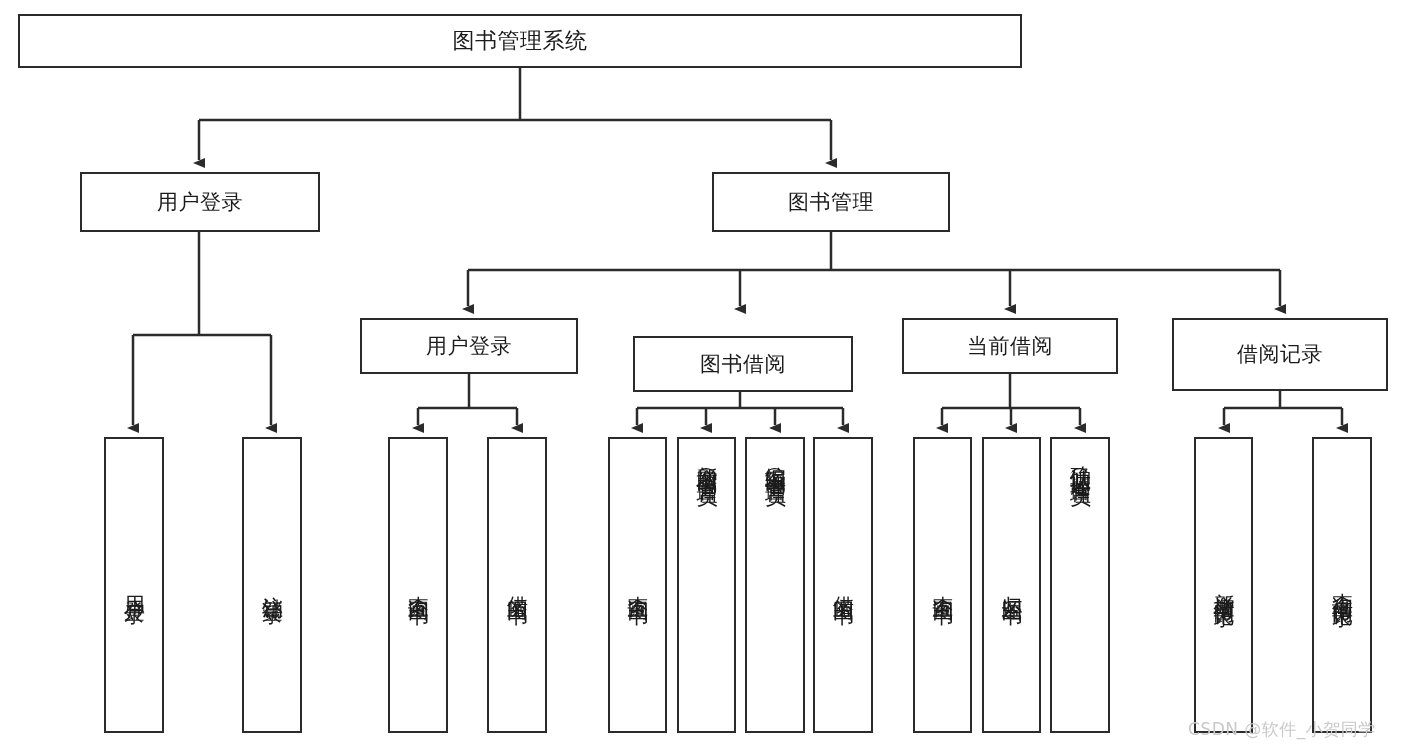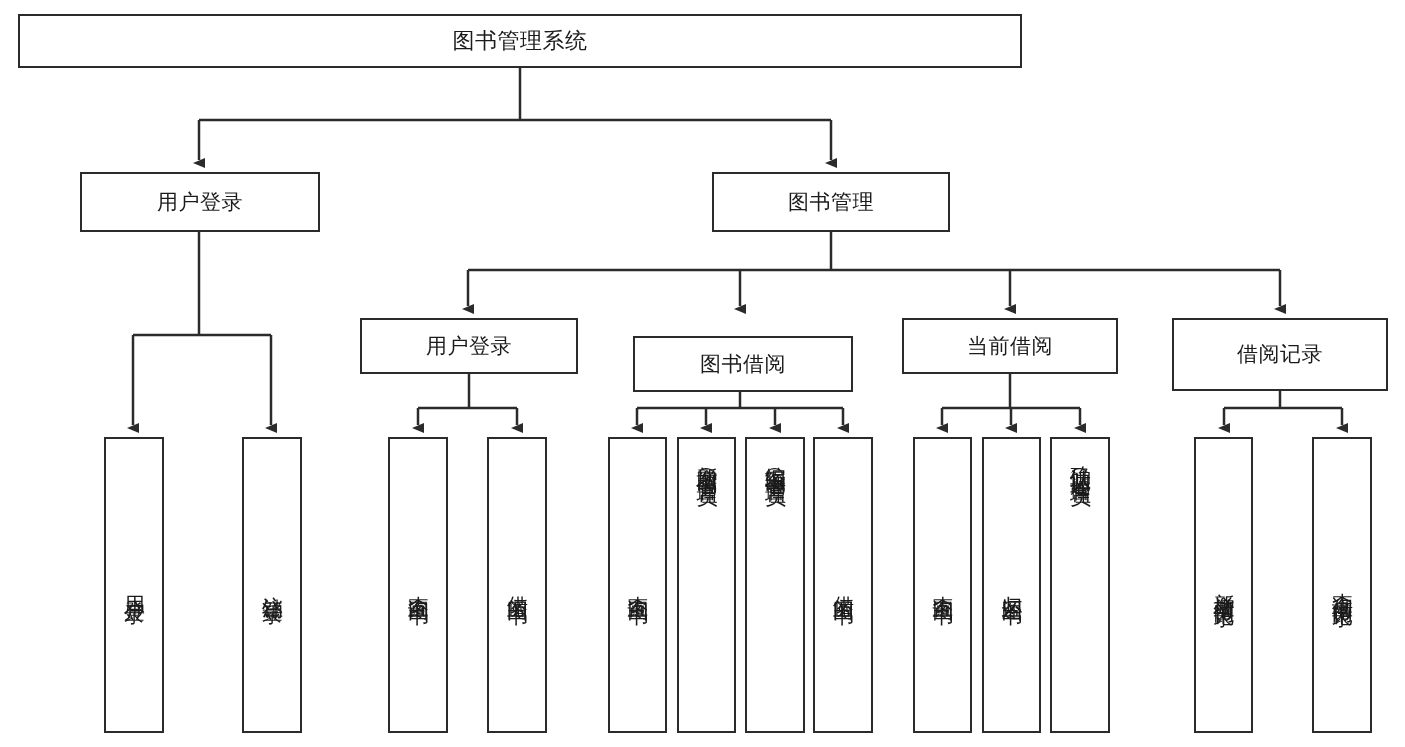--- a/index.html
+++ b/index.html
@@ -175,14 +175,15 @@
         <span class="node-label">确认归还（管理员）</span>
       </div>
       <div class="node vertical centered" style="left: 1194px; top: 437px; width: 59px; height: 296px;">
         <span class="node-label">新增借阅记录</span>
       </div>
       <div class="node vertical centered" style="left: 1312px; top: 437px; width: 60px; height: 296px;">
         <span class="node-label">查询借阅记录</span>
       </div>
     </div>
 
+  <div class="watermark" style="left: 1188px; top: 718px;">CSDN @软件_小贺同学</div>
 
 </div>
 
 </body></html>

